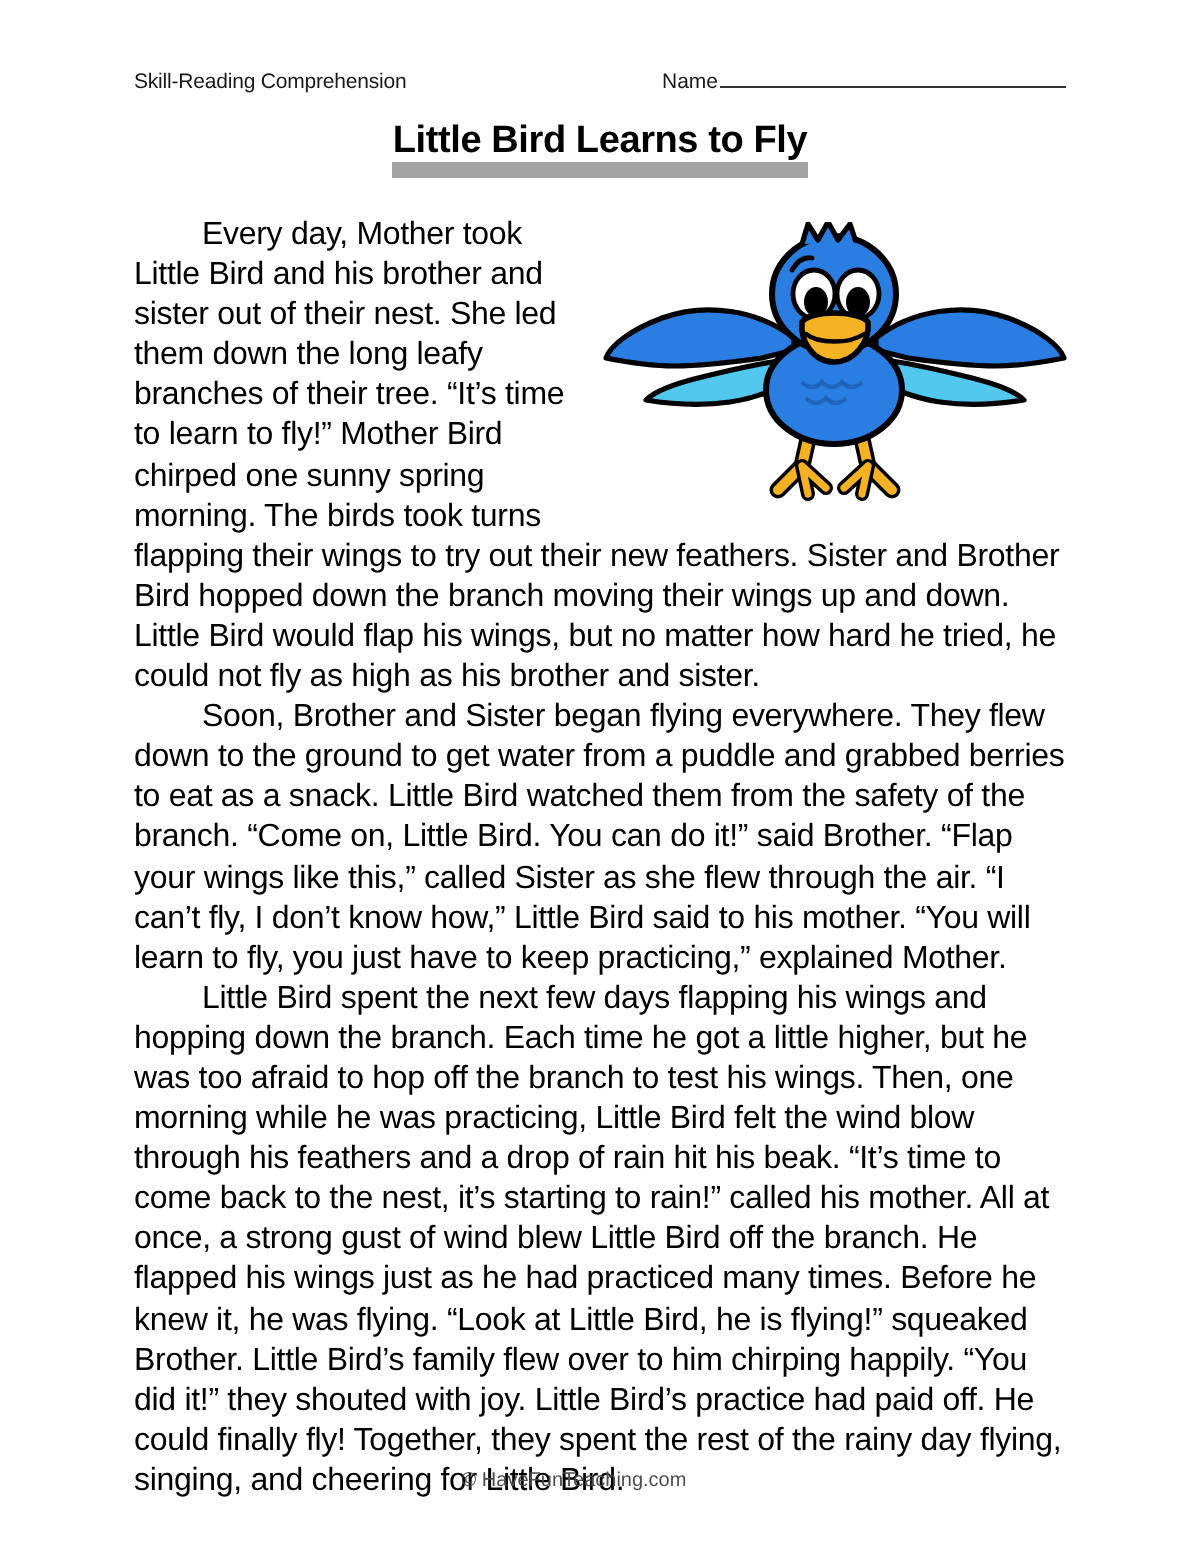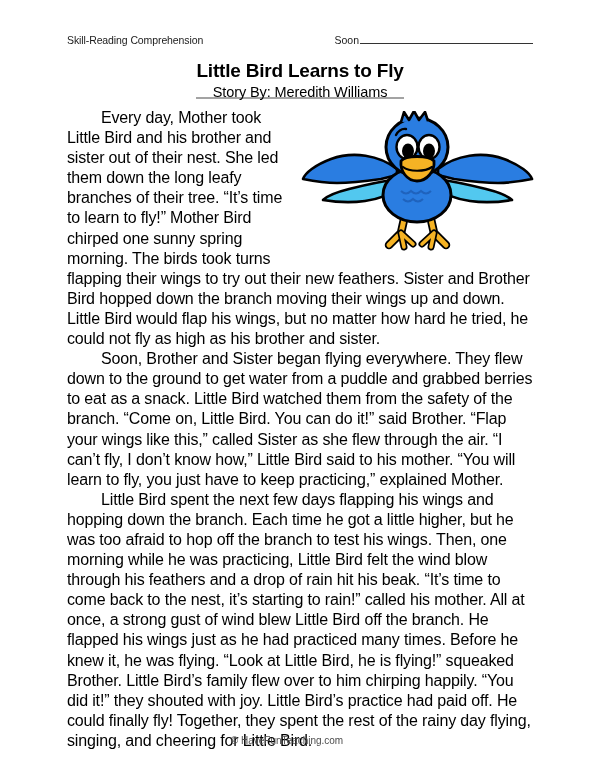--- a/index.html
+++ b/index.html
@@ -59,22 +59,22 @@
     position: absolute;
     top: 60px;
     left: 0;
     width: 600px;
     text-align: center;
     font-size: 19px;
     font-weight: bold;
     letter-spacing: -0.2px;
   }
   .title span {
-    border-bottom: 2px solid #a3a3a3;
-    padding-bottom: 16px;
+    border-bottom: 8px solid #a3a3a3;
+    padding-bottom: 0px;
   }
   .subtitle {
     position: absolute;
     top: 84px;
     left: 0;
     width: 600px;
     text-align: center;
     font-size: 14.5px;
     font-weight: normal;
     letter-spacing: -0.1px;
@@ -117,30 +117,29 @@
   }
 </style>
 </head>
 <body>
 
 <div class="page">
 
   <div class="header-row">
     <div class="skill-label">Skill-Reading Comprehension</div>
     <div class="name-wrap">
-      <span class="name-label">Soon</span>
+      <span class="name-label">Name</span>
       <span class="name-line"></span>
     </div>
   </div>
 
   <div class="title">
     <span>Little Bird Learns to Fly</span>
   </div>
 
-  <div class="subtitle">Story By: Meredith Williams</div>
 
   <div class="story">
 
     <div class="bird-float">
       <svg viewBox="0 0 233 142" xmlns="http://www.w3.org/2000/svg">
 
         <path d="M96 58 C78 44 52 40 30 48 C14 54 4 62 2 68 C12 70 24 72 36 72
                  C50 72 66 70 80 68 L96 64 Z" fill="#2a7de1" stroke="#000" stroke-width="2.6" stroke-linejoin="round"></path>
 
         <path d="M98 68 C82 70 64 74 48 78 C36 81 26 85 22 89

